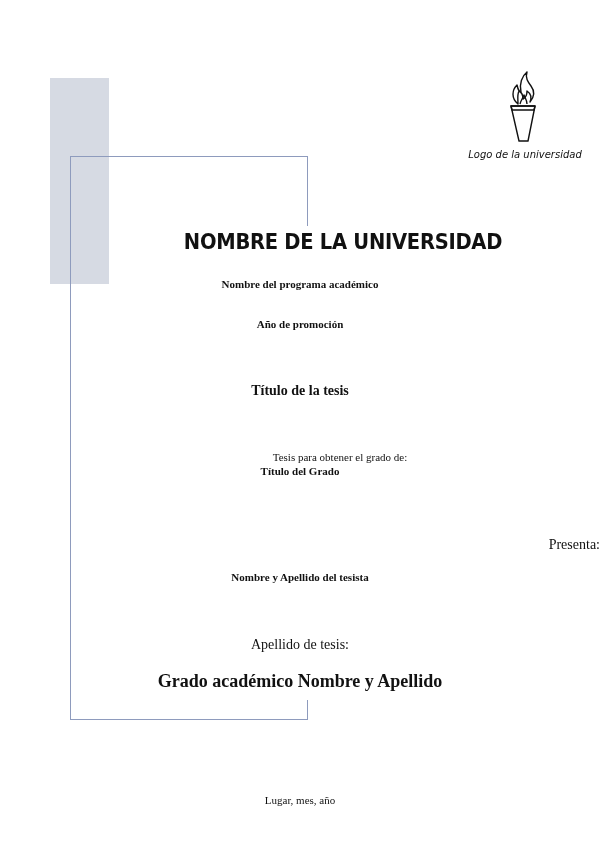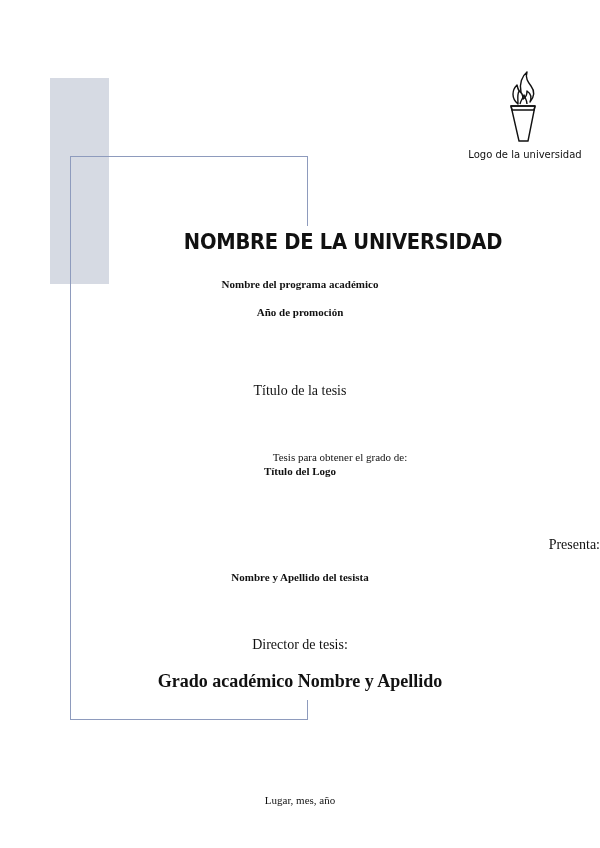--- a/index.html
+++ b/index.html
@@ -4,21 +4,21 @@
   <style>
     html, body { margin: 0; padding: 0; }
     body { width: 600px; height: 848px; background: #ffffff; position: relative; overflow: hidden; color: #111; }
     .abs { position: absolute; }
     .gray-block { left: 50px; top: 78px; width: 59px; height: 206px; background: #d6dae3; }
     .frame-line { background: #8e9bbd; }
     .serif { font-family: "Liberation Serif", serif; }
     .center { left: 0; width: 600px; text-align: center; }
     .uni { left: 158px; width: 370px; text-align: center; top: 230px; font-family: "DejaVu Sans", sans-serif; font-weight: bold; font-size: 21px; letter-spacing: -0.3px; transform: scaleX(0.93); }
     .small-bold { font-size: 11px; font-weight: bold; }
-    .logo-label { left: 460px; width: 130px; text-align: center; top: 149px; font-family: "DejaVu Sans", sans-serif; font-size: 10px; }
+    .logo-label { left: 460px; width: 130px; text-align: center; top: 149px; font-family: "DejaVu Sans", sans-serif; font-size: 10px; font-style: italic; }
   </style>
 </head>
 <body>
 
 <div class="abs gray-block"></div>
 
 <div class="abs frame-line" style="left:70px; top:156px; width:238px; height:1px;"></div>
 <div class="abs frame-line" style="left:307px; top:156px; width:1px; height:70px;"></div>
 <div class="abs frame-line" style="left:70px; top:156px; width:1px; height:564px;"></div>
 <div class="abs frame-line" style="left:70px; top:719px; width:238px; height:1px;"></div>
@@ -29,26 +29,26 @@
     <path d="M13 36 C6 30 7 22 12 17 C13 22 15 24 16 24 C14 16 17 8 22 4 C20 10 23 14 26 18 C29 22 30 28 25 34 C27 29 25 25 22 23 C22 27 20 30 18 31 C18 27 16 24 14 23 C12 27 13 31 13 36 Z"></path>
     <path d="M15 36 C16 32 18 30 19 27 C20 30 22 32 22 36"></path>
     <path d="M6 38 L30 38 L23 73 L14 73 Z"></path>
     <path d="M6 38 L30 38 L29 42 L7 42 Z"></path>
   </svg>
 </div>
 <div class="abs logo-label">Logo de la universidad</div>
 
 <div class="abs uni">NOMBRE DE LA UNIVERSIDAD</div>
 <div class="abs center serif small-bold" style="top:278px;">Nombre del programa académico</div>
-<div class="abs center serif small-bold" style="top:306px;">Año de promoción</div>
+<div class="abs center serif small-bold" style="top:318px;">Año de promoción</div>
 
-<div class="abs center serif" style="top:383px; font-size:14px; font-weight:normal;">Título de la tesis</div>
+<div class="abs center serif" style="top:383px; font-size:14px; font-weight:bold;">Título de la tesis</div>
 
 <div class="abs center serif" style="top:451px; font-size:11px;margin-left:40px;">Tesis para obtener el grado de:</div>
-<div class="abs center serif" style="top:465px; font-size:11px; font-weight:bold;">Título del Logo</div>
+<div class="abs center serif" style="top:465px; font-size:11px; font-weight:bold;">Título del Grado</div>
 
 <div class="abs center serif" style="top:537px; font-size:14px;text-align:right;">Presenta:</div>
 <div class="abs center serif" style="top:571px; font-size:11px; font-weight:bold;">Nombre y Apellido del tesista</div>
 
-<div class="abs center serif" style="top:637px; font-size:14px;">Director de tesis:</div>
+<div class="abs center serif" style="top:637px; font-size:14px;">Apellido de tesis:</div>
 <div class="abs center serif" style="top:671px; font-size:18px; font-weight:bold;">Grado académico Nombre y Apellido</div>
 
 <div class="abs center serif" style="top:794px; font-size:11px;">Lugar, mes, año</div>
 
 </body></html>

